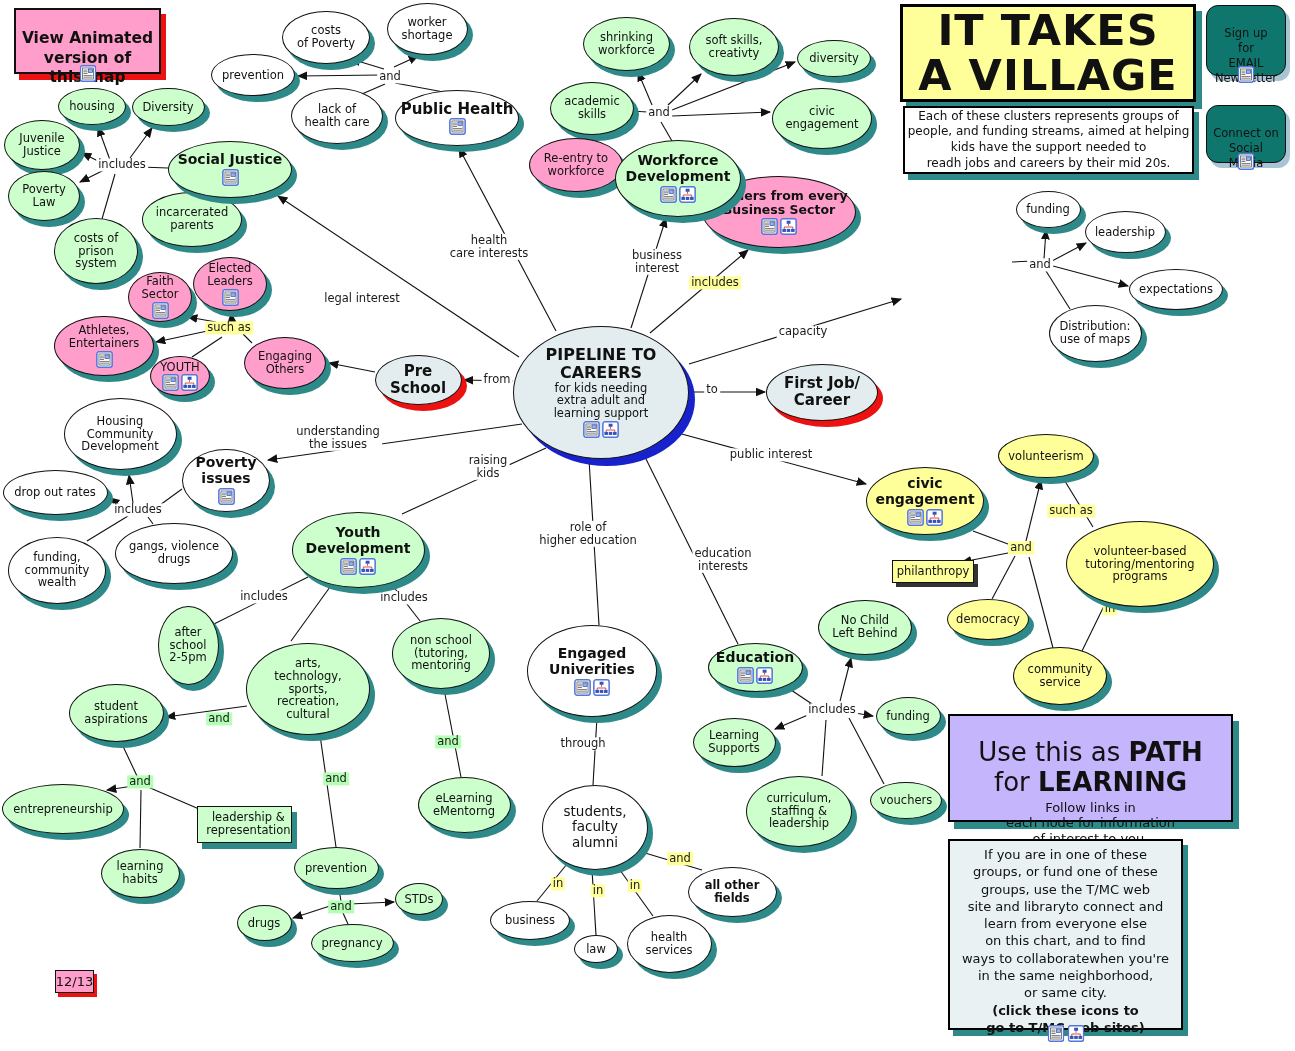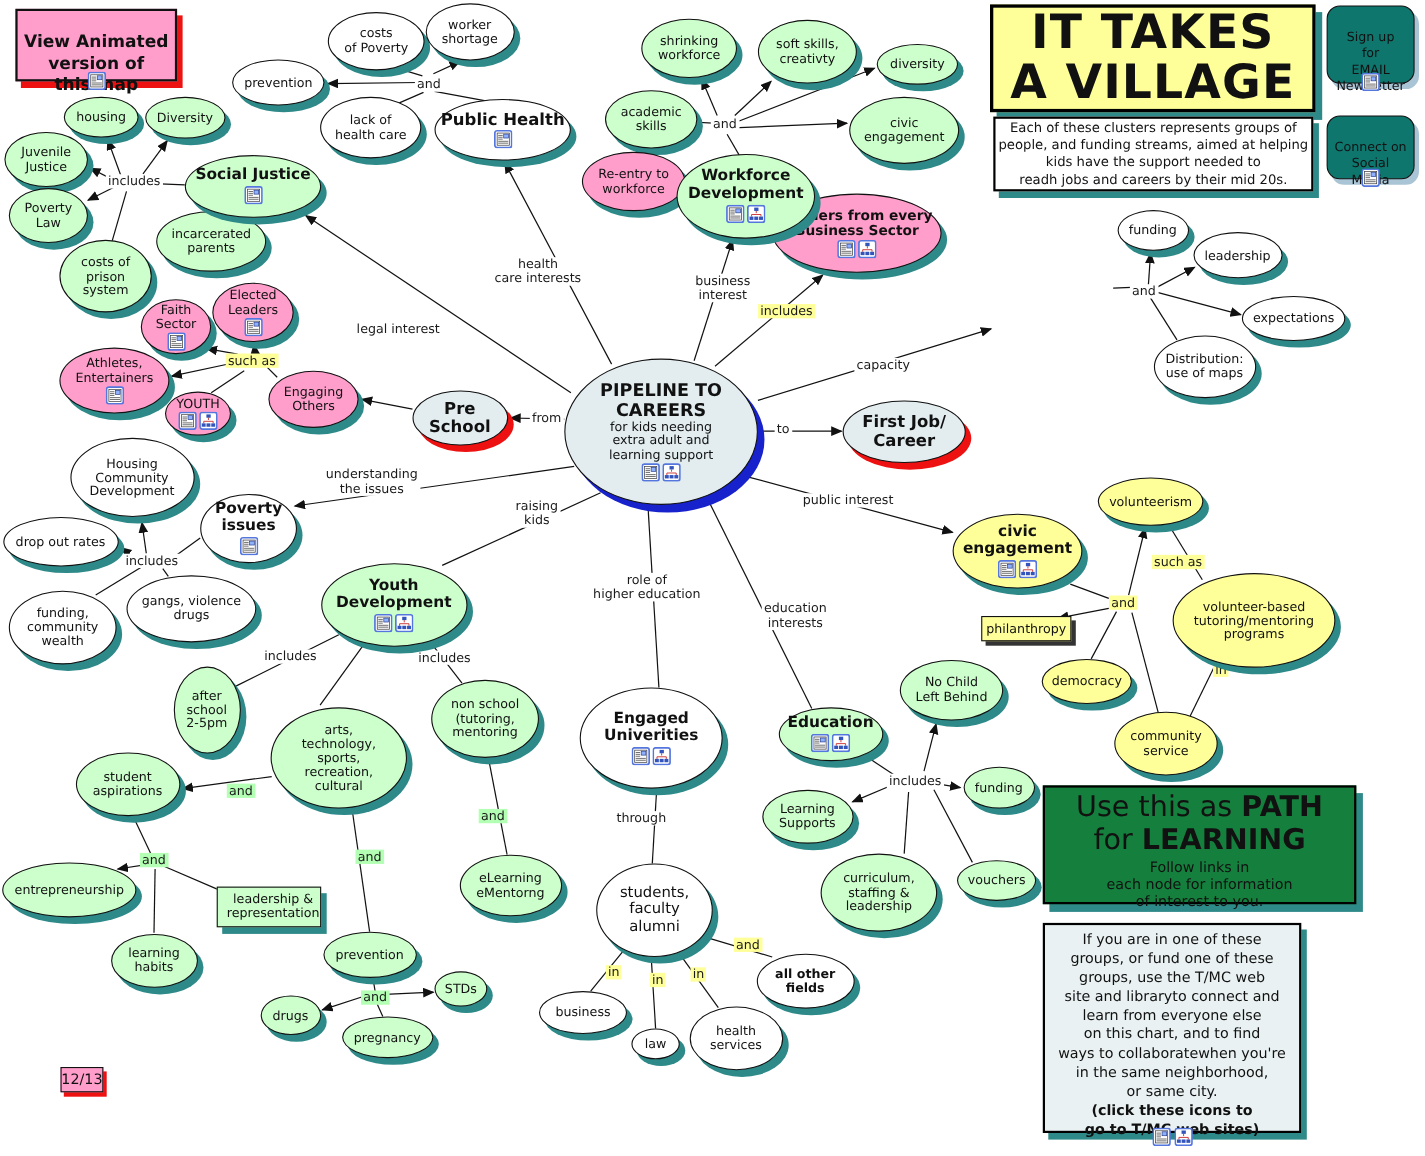--- a/index.html
+++ b/index.html
@@ -28,22 +28,22 @@
        box-shadow:5px 6px 0 #ee1111;font-weight:bold;font-size:15.5px;line-height:1.25;white-space:pre-line;}
   #title-box{left:900px;top:4px;width:296px;height:98px;background:#ffff99;border:3px solid #000;
        box-shadow:6px 7px 0 #2e8989;display:flex;flex-direction:column;justify-content:center;}
   #title-box .t{font-weight:bold;font-size:43px;line-height:1.05;letter-spacing:1px;}
   #subtitle-box{left:903px;top:106px;width:291px;height:68px;background:#fff;border:2px solid #000;
        box-shadow:5px 6px 0 #2e8989;font-size:12px;line-height:1.3;white-space:pre-line;display:flex;align-items:center;justify-content:center;}
   .orange-btn{width:80px;background:#0f766e;border:1.6px solid #111;border-radius:12px;
        box-shadow:4px 5px 0 #a9c4d4;font-size:11.5px;line-height:1.3;white-space:pre-line;padding-top:5px;}
   #email-btn{left:1206px;top:5px;height:71px;}
   #social-btn{left:1206px;top:105px;height:58px;}
-  #path-box{left:948px;top:714px;width:285px;height:108px;background:#15803d;border:2px solid #000;
-       box-shadow:6px 7px 0 #2e8989;padding-top:4px;}
+  #path-box{left:948px;top:714px;width:285px;height:108px;background:#c4b5fd;border:2px solid #000;
+       box-shadow:6px 7px 0 #2e8989;padding-top:22px;}
   #path-box .big{font-size:26px;line-height:1.15;}
   #path-box .big b{font-weight:bold;}
   #path-box .note{font-size:13px;line-height:1.2;white-space:pre-line;margin-top:2px;}
   #info-box{left:948px;top:839px;width:235px;height:191px;background:#e9f1f2;border:2px solid #000;
        box-shadow:5px 6px 0 #2e8989;font-size:13px;line-height:1.33;padding-top:5px;}
   #info-box .body{white-space:pre-line;}
   #info-box .note{white-space:pre-line;font-weight:bold;}
   #badge{left:55px;top:970px;width:39px;height:23px;background:#ff9ecb;border:1.5px solid #111;
        box-shadow:3px 4px 0 #ee1111;font-size:13px;display:flex;align-items:center;justify-content:center;}
   .undericon{position:absolute;left:50%;transform:translateX(-50%);}
@@ -224,21 +224,21 @@
 parents</span>
       </div>
       <div class="node ellipse c-green s-teal bold" style="left: 168px; top: 140.5px; width: 124px; height: 57px; font-size: 14px;">
         <span class="lab">Social Justice</span>
         <span class="iconrow">
           <svg class="nicon">
             <use href="#icon-page"></use>
           </svg>
         </span>
       </div>
-      <div class="node ellipse c-white s-teal" style="left: 298px; top: 10.5px; width: 88px; height: 53px; font-size: 11.5px;">
+      <div class="node ellipse c-white s-teal" style="left: 282px; top: 10.5px; width: 88px; height: 53px; font-size: 11.5px;">
         <span class="lab">costs
 of Poverty</span>
       </div>
       <div class="node ellipse c-white s-teal" style="left: 386.5px; top: 3px; width: 81px; height: 52px; font-size: 11.5px;">
         <span class="lab">worker
 shortage</span>
       </div>
       <div class="node ellipse c-white s-teal" style="left: 211px; top: 54px; width: 84px; height: 42px; font-size: 11.5px;">
         <span class="lab">prevention</span>
       </div>

